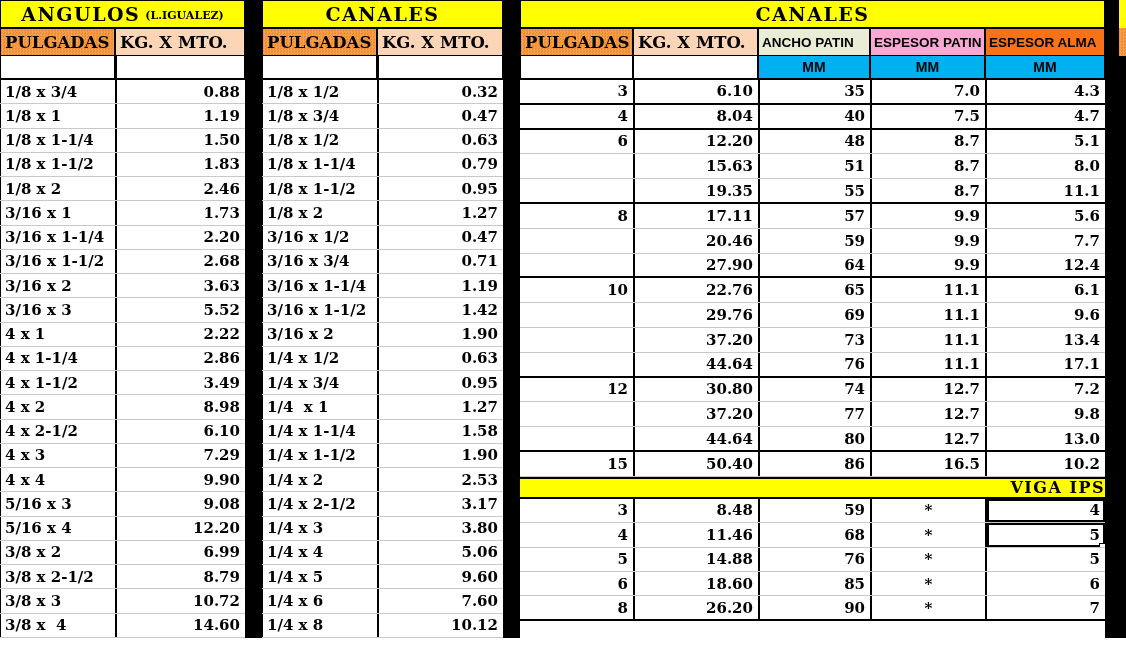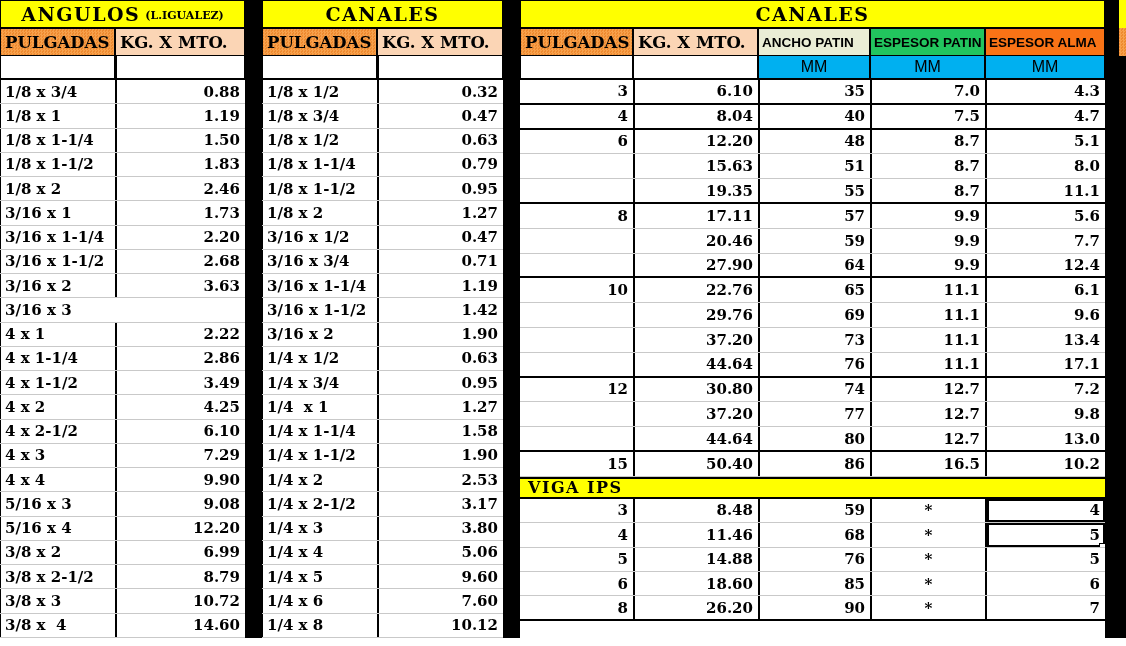--- a/index.html
+++ b/index.html
@@ -13,28 +13,28 @@
          font-size:19px;letter-spacing:1.5px;}
   .title .sub{font-size:11px;letter-spacing:0;margin-left:5px;padding-top:3px;}
   
   .hrow{display:flex;height:28px;}
   .hcell{box-sizing:border-box;border:1px solid #000;display:flex;align-items:center;
          padding-left:4px;font-weight:bold;font-size:16.5px;overflow:hidden;white-space:nowrap;}
   .bg-orange{background-image:conic-gradient(#F7A14C 25%,#EE8A30 0 50%,#F7A14C 0 75%,#EE8A30 0);
              background-size:3px 3px;}
   .bg-peach{background:#FBD5B5;}
   .bg-green{background:#EAEDD5;}
-  .bg-pink{background:#22c55e;}
+  .bg-pink{background:#f9a8d4;}
   .bg-lav{background:#f97316;}
   .hsans{font-family:"Liberation Sans",sans-serif;font-size:13.5px;padding-left:3px;}
   
   .urow{display:flex;height:24px;}
   .ucell{box-sizing:border-box;border:1px solid #000;border-top:none;display:flex;
          align-items:center;justify-content:center;font-family:"Liberation Sans",sans-serif;
-         font-weight:normal;font-size:16px;}
+         font-weight:bold;font-size:14px;}
   .ucyan{background:#00B0F0;}
   .ubase{border-bottom:2px solid #000 !important;}
   
   .row{display:flex;box-sizing:border-box;border-bottom:1px solid #C9C9C9;}
   .row.thick{border-bottom:2px solid #000;}
   .h2col{height:24.26px;}
   .crow{height:24.8px;}
   .vrow{height:24.4px;}
   .cell{box-sizing:border-box;display:flex;align-items:center;font-weight:bold;font-size:15px;
         overflow:hidden;white-space:pre;position:relative;}
@@ -42,22 +42,22 @@
   .cell.num{padding-right:5px;justify-content:flex-end;}
   .cell.ctr{justify-content:center;}
   .vline{border-left:2px solid #000;}
   
   .a-p{width:115px;} .a-k{width:130px;}
   .s-p{width:115px;} .s-k{width:126px;}
   .c1{width:113px;} .c2{width:125px;} .c3{width:112px;} .c4{width:115px;} .c5{width:120px;}
   .edge-l{border-left:1px solid #000;}
   
   .banner{box-sizing:border-box;height:22px;background:#FFFF00;border-top:2px solid #000;
-          border-bottom:2px solid #000;display:flex;align-items:center;justify-content:flex-start;
-          font-weight:bold;font-size:16px;letter-spacing:1.5px;padding-left:8px;}
+          border-bottom:2px solid #000;display:flex;align-items:center;justify-content:flex-end;
+          font-weight:bold;font-size:16px;letter-spacing:1.5px;}
   .lastrow{border-bottom:2px solid #000 !important;}
   
   .sel{box-shadow:inset 0 0 0 2px #000;}
   .handle{position:absolute;right:-2px;bottom:-4px;width:6px;height:6px;background:#fff;
           border:1px solid #000;z-index:9;}
   
   .sliver{position:absolute;box-sizing:border-box;}
 </style>
 </head>
 <body>
@@ -109,36 +109,37 @@
         <div class="row h2col">
           <div class="cell a-p edge-l txt">3/16 x 1-1/2</div>
           <div class="cell a-k vline num">2.68</div>
         </div>
         <div class="row h2col">
           <div class="cell a-p edge-l txt">3/16 x 2</div>
           <div class="cell a-k vline num">3.63</div>
         </div>
         <div class="row h2col">
           <div class="cell a-p edge-l txt">3/16 x 3</div>
+          <div class="cell a-k vline num">5.52</div>
         </div>
         <div class="row h2col">
           <div class="cell a-p edge-l txt">4 x 1</div>
           <div class="cell a-k vline num">2.22</div>
         </div>
         <div class="row h2col">
           <div class="cell a-p edge-l txt">4 x 1-1/4</div>
           <div class="cell a-k vline num">2.86</div>
         </div>
         <div class="row h2col">
           <div class="cell a-p edge-l txt">4 x 1-1/2</div>
           <div class="cell a-k vline num">3.49</div>
         </div>
         <div class="row h2col">
           <div class="cell a-p edge-l txt">4 x 2</div>
-          <div class="cell a-k vline num">4.25</div>
+          <div class="cell a-k vline num">8.98</div>
         </div>
         <div class="row h2col">
           <div class="cell a-p edge-l txt">4 x 2-1/2</div>
           <div class="cell a-k vline num">6.10</div>
         </div>
         <div class="row h2col">
           <div class="cell a-p edge-l txt">4 x 3</div>
           <div class="cell a-k vline num">7.29</div>
         </div>
         <div class="row h2col">

